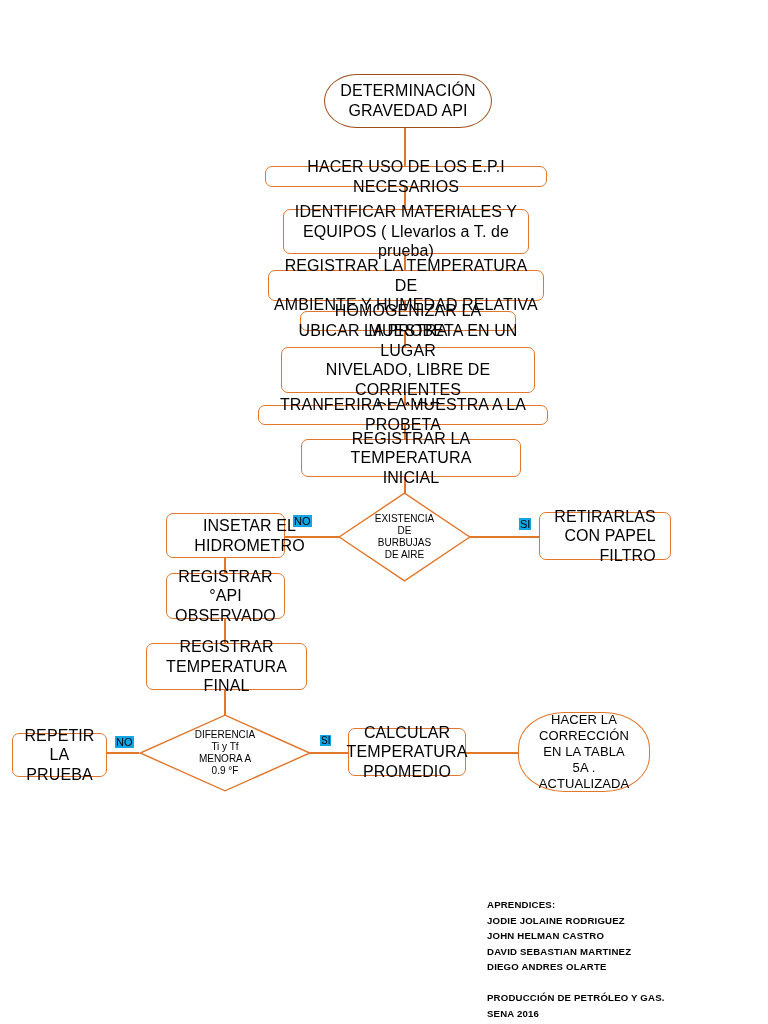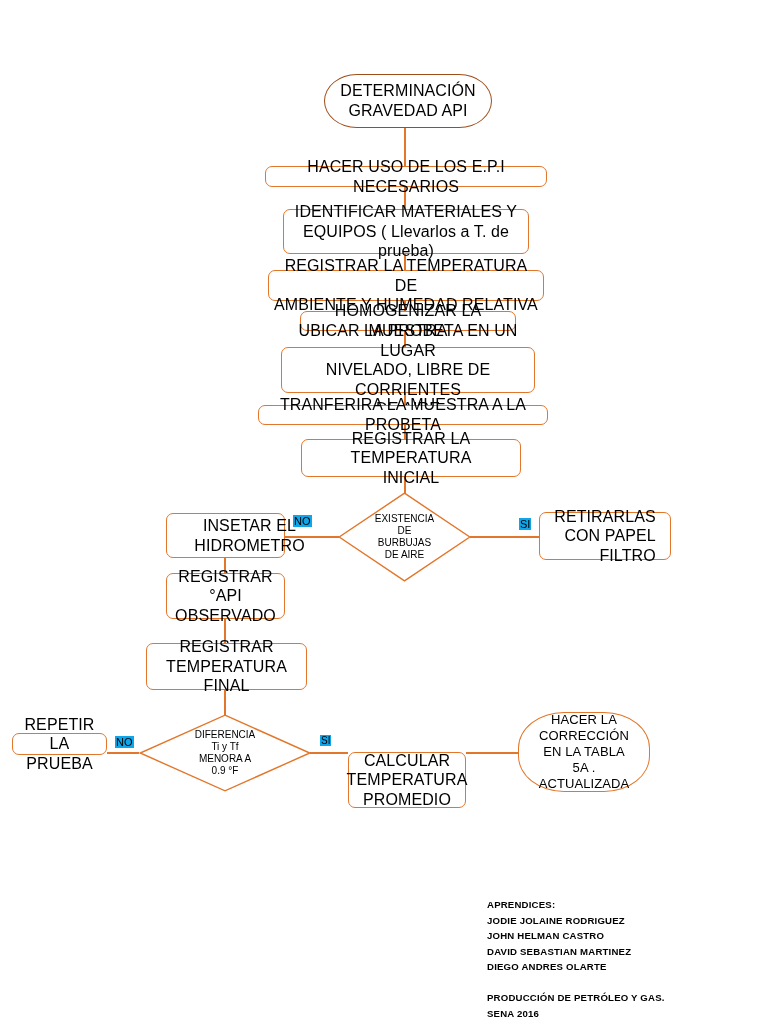--- a/index.html
+++ b/index.html
@@ -222,26 +222,26 @@
   <div class="diamond" style="left:139px; top:714px; width:172px; height:78px;">
     <svg width="172" height="78" viewBox="0 0 172 78">
       <polygon points="86,1.2 170.8,39 86,76.8 1.2,39" fill="#ffffff" stroke="#E2762B" stroke-width="1.4"></polygon>
     </svg>
     <span class="dlabel fs10">DIFERENCIA
 Ti y Tf
 MENORA A
 0.9 °F</span>
   </div>
 
-  <div class="node process fs11" style="left:12px; top:733px; width:95px; height:22px;align-items:center;">
+  <div class="node process fs11" style="left:12px; top:733px; width:95px; height:44px;align-items:center;">
     <span class="txt">REPETIR LA
 PRUEBA</span>
   </div>
 
-  <div class="node process fs11" style="left:348px; top:728px; width:118px; height:56px;margin-top:24px;">
+  <div class="node process fs11" style="left:348px; top:728px; width:118px; height:48px;">
     <span class="txt">CALCULAR
 TEMPERATURA
 PROMEDIO</span>
   </div>
 
   <div class="node terminator-wide fs105" style="left:518px; top:712px; width:132px; height:80px;">
     <span class="txt">HACER LA
 CORRECCIÓN
 EN LA TABLA
 5A .

